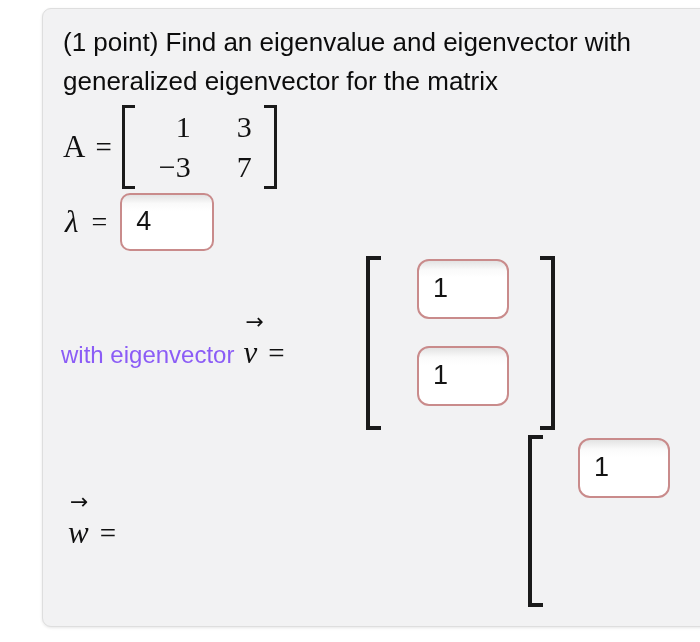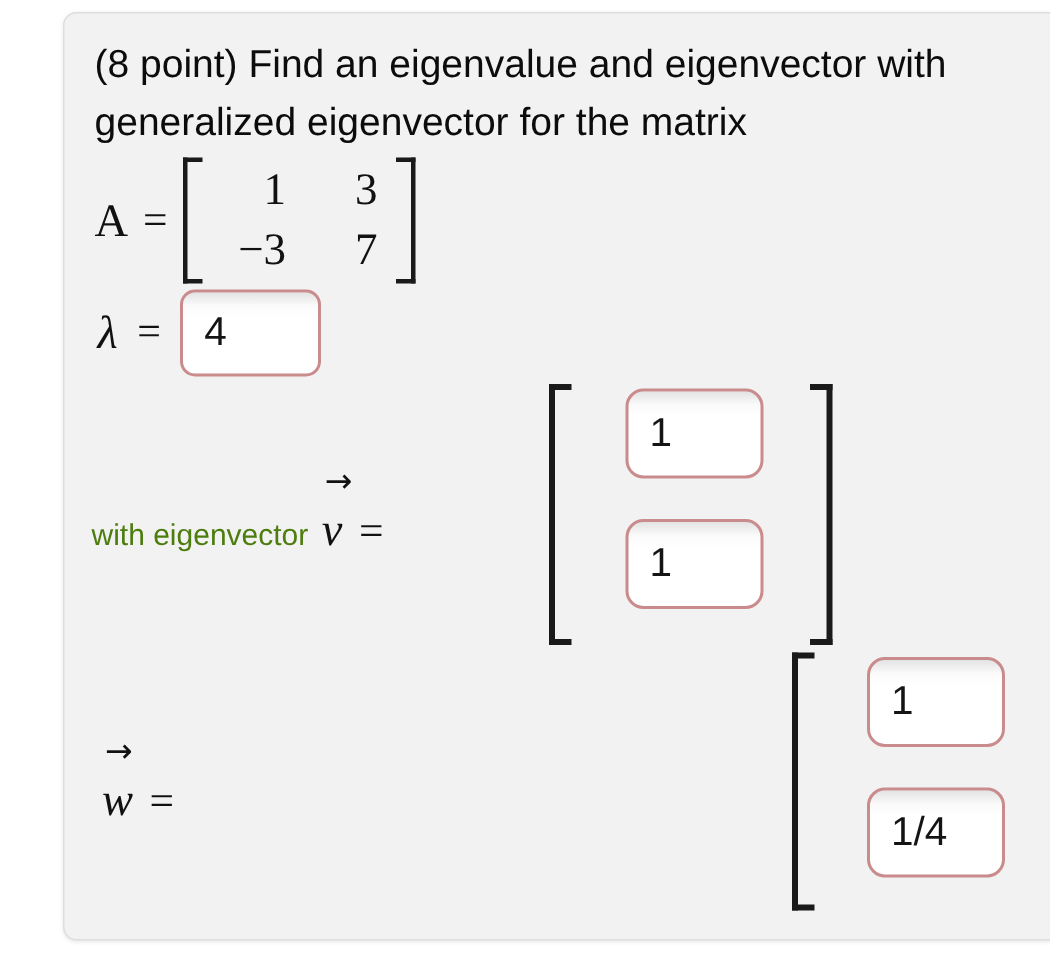--- a/index.html
+++ b/index.html
@@ -99,21 +99,21 @@
     outline:none;
   }
   .answer.lambda{width:94px;height:58px;border-radius:10px;}
   .answer.abs{position:absolute;}
   
   .mathline{
     position:absolute;
     display:flex;
     align-items:baseline;
   }
-  .mathline .label{font-size:20px;color:#4d7c0f;}
+  .mathline .label{font-size:24px;color:#8b5cf6;}
   .vec{
     position:relative;
     margin-left:9px;
     font-family:"Liberation Serif",serif;
     font-style:italic;
     font-size:31px;
   }
   .vec .arrow{
     position:absolute;
     left:2px;top:-24px;
@@ -126,21 +126,21 @@
     font-family:"Liberation Serif",serif;
     font-size:29px;
     margin-left:11px;
   }
 </style>
 </head>
 <body>
 
 <div class="card">
 
-  <div class="statement">(8 point) Find an eigenvalue and eigenvector with generalized eigenvector for the matrix</div>
+  <div class="statement">(1 point) Find an eigenvalue and eigenvector with generalized eigenvector for the matrix</div>
 
   <div class="matrix-line">
     <span class="matrix-name serif">A</span>
     <span class="matrix-eq serif">=</span>
     <span class="bracket left mbracket"></span>
     <span class="matrix-grid">
       <span>1</span>
       <span>3</span>
       <span>−3</span>
       <span>7</span>
@@ -169,15 +169,14 @@
 
   <div class="mathline" style="left:16px;top:506px;">
     <span class="vec">
       <span class="arrow">→</span>
       <span>w</span>
     </span>
     <span class="eq">=</span>
   </div>
   <span class="bigbracket left" style="left:485px;top:426px;height:172px;"></span>
   <input type="text" class="answer abs" style="left: 535px; top: 429px;" value="1">
-  <input type="text" class="answer abs" style="left: 535px; top: 516px;" value="1/4">
 
 </div>
 
 </body></html>

